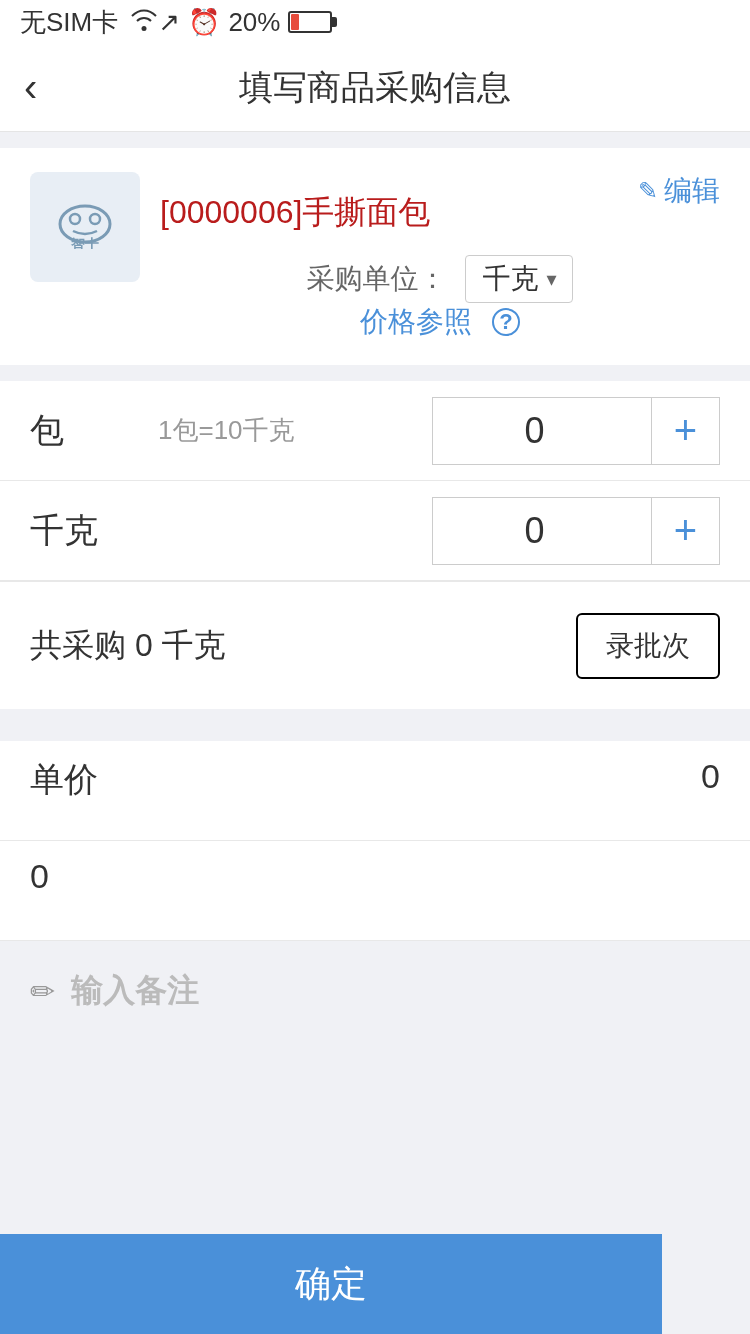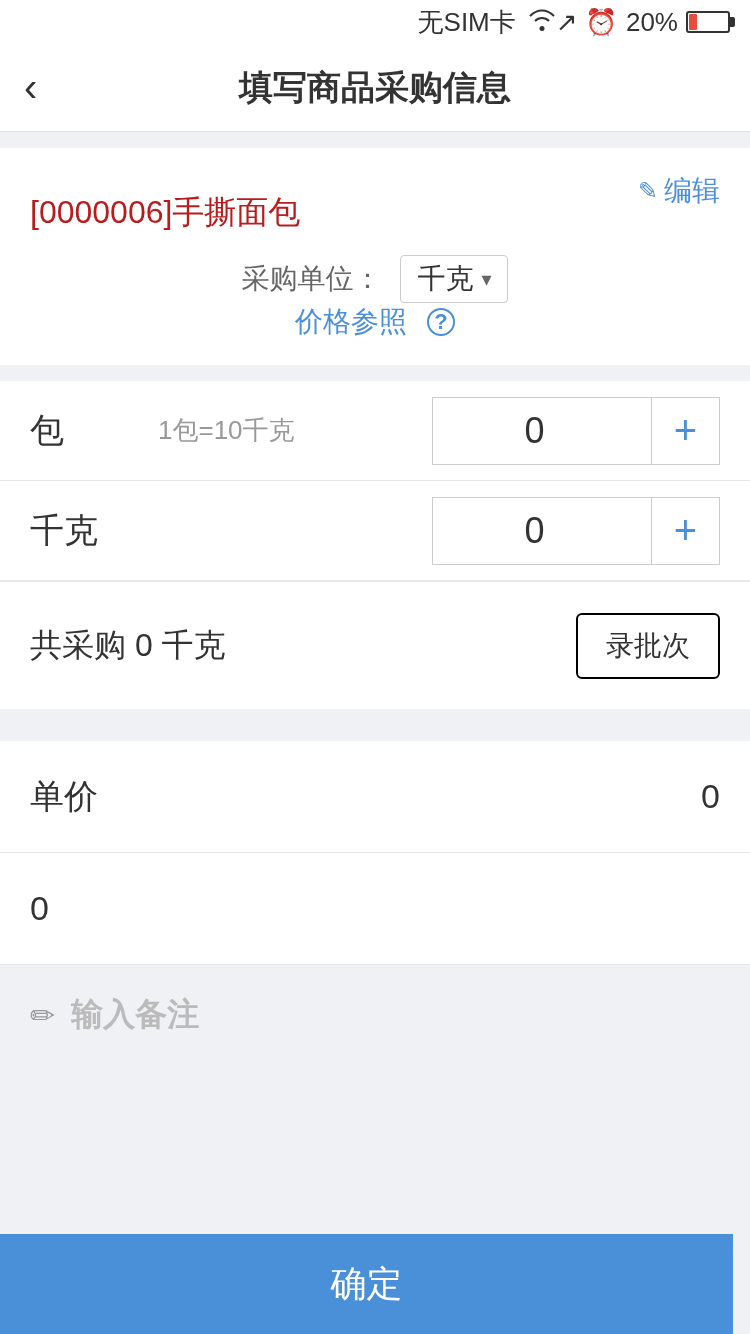--- a/index.html
+++ b/index.html
@@ -12,21 +12,21 @@
       font-size: 32px;
       color: #333;
     }
 
     
     .status-bar {
       background: #fff;
       height: 44px;
       display: flex;
       align-items: center;
-      justify-content: flex-end;
+      justify-content: flex-start;
       padding: 0 20px;
       font-size: 26px;
       color: #333;
     }
     .status-left { display: flex; align-items: center; gap: 12px; }
     .status-center { font-size: 30px; font-weight: 500; }
     .status-right { display: flex; align-items: center; gap: 8px; font-size: 26px; }
     .battery-icon {
       display: inline-block;
       width: 44px;
@@ -69,21 +69,21 @@
     }
     .nav-back {
       position: absolute;
       left: 24px;
       font-size: 40px;
       color: #333;
       cursor: pointer;
     }
     .nav-title {
       font-size: 34px;
-      font-weight: 700;
+      font-weight: 400;
       color: #333;
     }
 
     
     .product-card {
       background: #fff;
       padding: 24px 30px;
       margin-top: 16px;
       display: flex;
       align-items: flex-start;
@@ -249,23 +249,23 @@
       cursor: pointer;
     }
 
     
     .info-section {
       background: #fff;
       margin-top: 16px;
     }
     .info-row {
       display: flex;
-      align-items: center;
-      padding: 0 30px;
-      height: 112px;
+      align-items: flex-start;
+      padding: 16px 30px;
+      height: 100px;
       border-bottom: 1px solid #e8e8e8;
     }
     .info-label {
       font-size: 34px;
       color: #333;
       flex: 1;
     }
     .info-value {
       font-size: 34px;
       color: #333;
@@ -289,21 +289,21 @@
       background: #f0f1f5;
       flex: 1;
       min-height: 300px;
     }
 
     
     .confirm-btn {
       position: fixed;
       bottom: 0;
       left: 0;
-      width: 733px;
+      width: 662px;
       height: 100px;
       background: #4a90d9;
       display: flex;
       align-items: center;
       justify-content: center;
       font-size: 36px;
       color: #fff;
       cursor: pointer;
       border: none;
       outline: none;
@@ -332,20 +332,31 @@
     </span>
   </div>
 </div>
 
 <div class="nav-bar">
   <div class="nav-back">‹</div>
   <div class="nav-title">填写商品采购信息</div>
 </div>
 
 <div class="product-card">
+  <div class="product-thumb">
+    <div class="product-thumb-inner">
+      <svg width="60" height="50" viewBox="0 0 60 50">
+        <ellipse cx="30" cy="25" rx="25" ry="18" fill="none" stroke="#7a9bb5" stroke-width="3"></ellipse>
+        <circle cx="20" cy="20" r="5" fill="none" stroke="#7a9bb5" stroke-width="2.5"></circle>
+        <circle cx="40" cy="20" r="5" fill="none" stroke="#7a9bb5" stroke-width="2.5"></circle>
+        <path d="M18 32 Q30 38 42 32" stroke="#7a9bb5" stroke-width="2.5" fill="none"></path>
+        <text x="30" y="50" text-anchor="middle" font-size="14" fill="#7a9bb5">智十</text>
+      </svg>
+    </div>
+  </div>
   <div class="product-info">
     <div class="product-top-row">
       <span class="product-name">
         <span>[0000006]</span><span>手撕面包</span>
       </span>
       <span class="edit-link">
         <span class="edit-icon">✎</span>
         <span>编辑</span>
       </span>
     </div>

